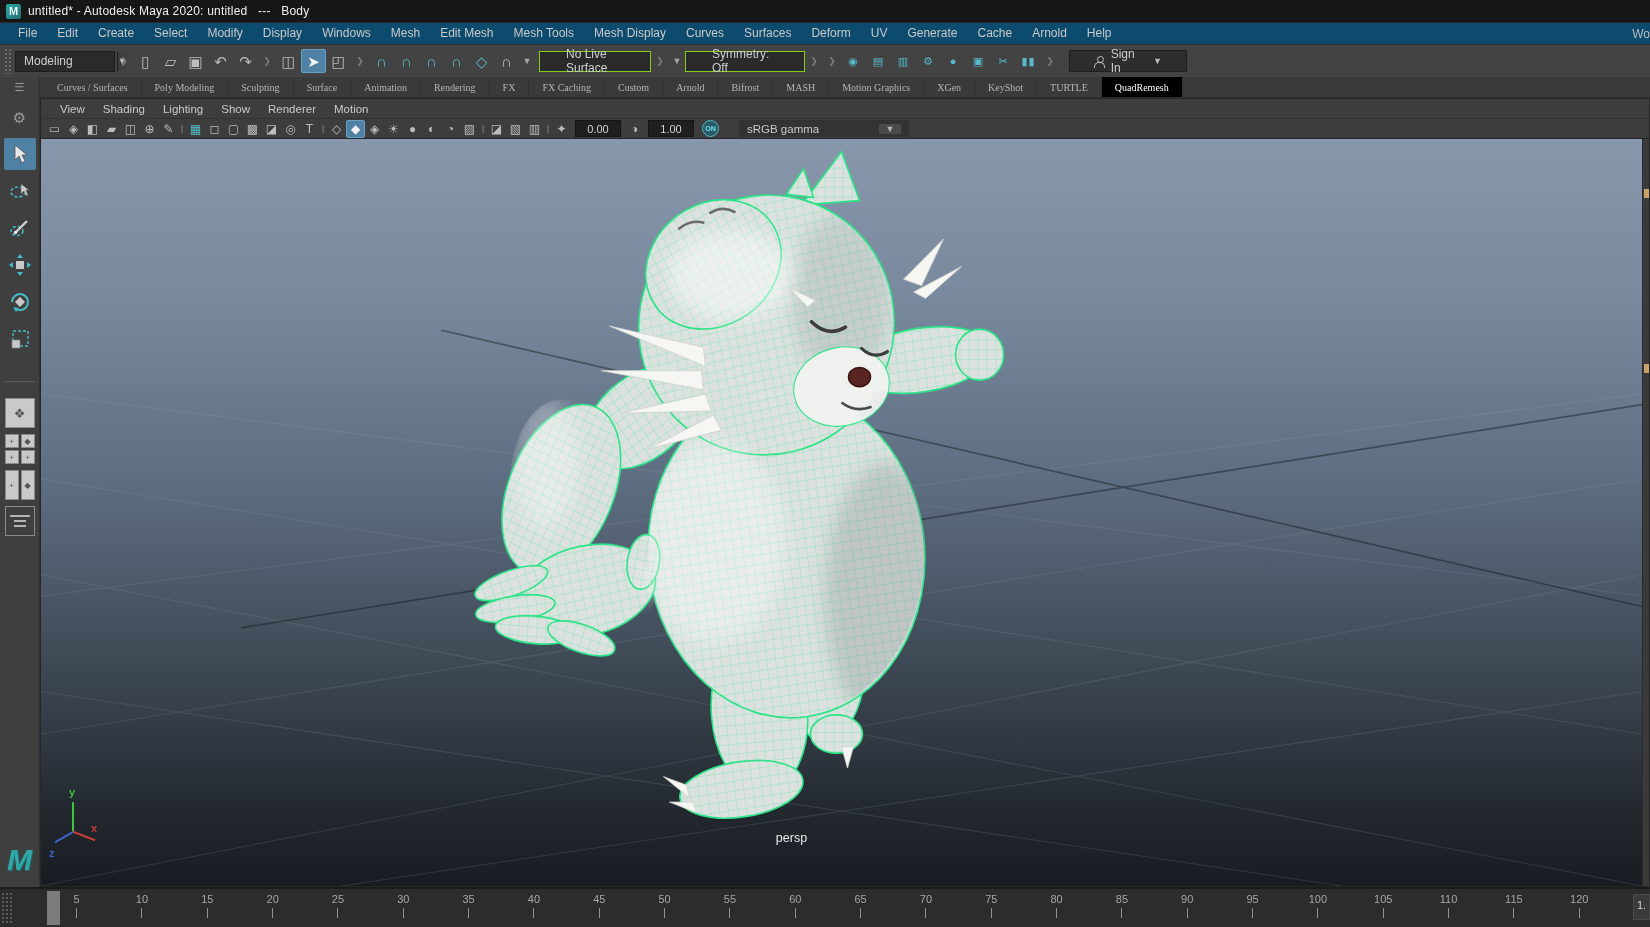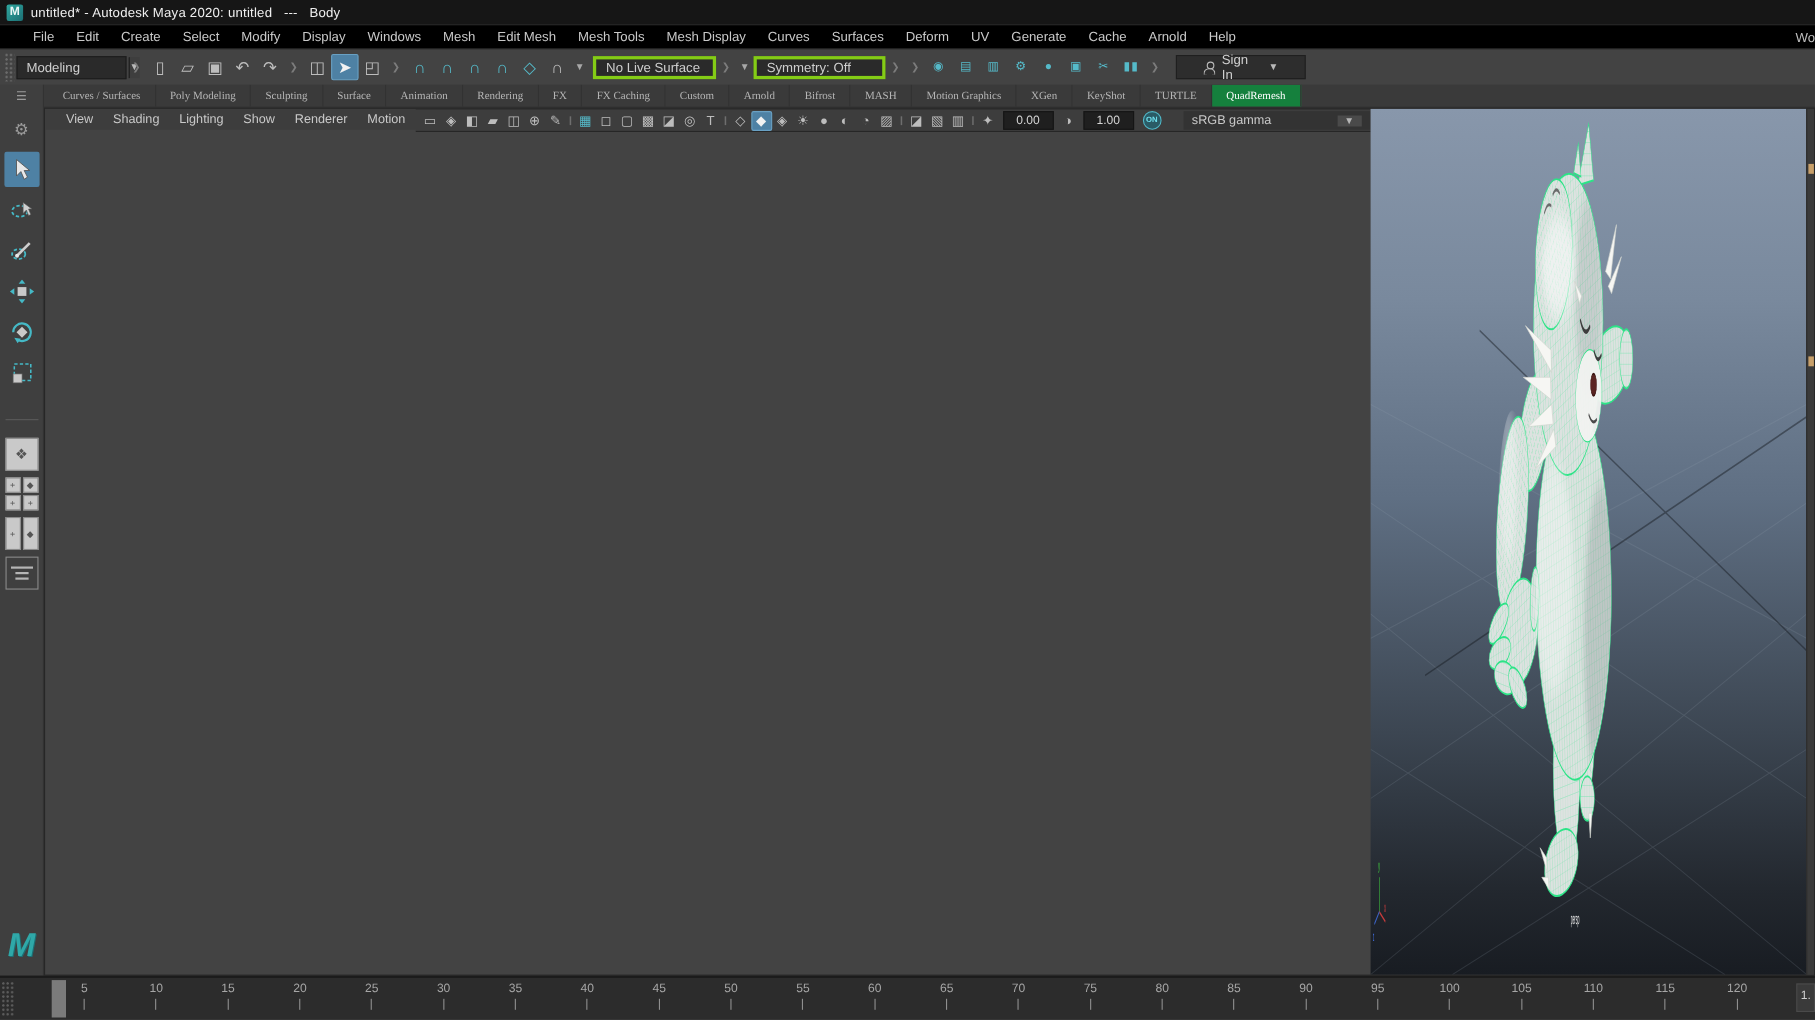--- a/index.html
+++ b/index.html
@@ -7,60 +7,60 @@
     font-family:"Liberation Sans","DejaVu Sans",sans-serif; }
   .app { width:1650px; height:927px; display:flex; flex-direction:column; background:#434343; }
 
   
   .titlebar { height:22px; background:#161616; display:flex; align-items:center; padding:0 6px; flex:none; }
   .app-icon { width:15px; height:15px; background:linear-gradient(135deg,#2fa8a0,#1c6f74); color:#eaf6f6;
     font-size:11px; font-weight:bold; display:flex; align-items:center; justify-content:center; border-radius:2px; margin-right:7px; }
   .win-title { color:#efefef; font-size:12px; letter-spacing:.2px; white-space:pre; }
 
   
-  .menubar { height:22px; background:#000000; display:flex; align-items:center; padding-left:20px; flex:none; position:relative; border-top:1px solid #2a2a2a; }
+  .menubar { height:22px; background:#0c4a6e; display:flex; align-items:center; padding-left:8px; flex:none; position:relative; border-top:1px solid #2a2a2a; }
   .menubar .mi { color:#c9c9c9; font-size:12px; padding:0 10px; line-height:21px; cursor:default; }
   .ws-partial { position:absolute; right:0; color:#bdbdbd; font-size:12px; }
 
   
   .statusline { height:33px; background:#434343; border-top:1px solid #2f2f2f; display:flex; align-items:center; flex:none; padding-left:2px; }
   .grip { width:9px; align-self:stretch; margin:3px 2px;
     background:radial-gradient(#6b6b6b 1px, transparent 1.2px); background-size:4px 4px; }
   .dd { display:flex; align-items:center; height:21px; background:#2a2a2a; border:1px solid #1d1d1d; color:#cfcfcf; font-size:12px;gap:36px; }
   .dd .dd-txt { padding:0 8px; }
   .dd .dd-arrow { width:20px; align-self:stretch; background:#3e3e3e; border-left:1px solid #1d1d1d;
     display:flex; align-items:center; justify-content:center; color:#b9b9b9; font-size:9px; }
   .menu-set { width:100px; }
   .tb-div { width:12px; height:24px; margin:0 3px; display:flex; align-items:center; justify-content:center; color:#7c7c7c; font-size:9px; }
   .tb-div::before { content:"❯"; }
   .icon-btn { width:25px; height:24px; display:flex; align-items:center; justify-content:center; border-radius:2px; cursor:default; }
   .icon-btn .glyph { color:#bdbdbd; font-size:15px; line-height:1; }
   .icon-btn.active { background:#4e81a4; border:1px solid #69a1c4; }
   .icon-btn.active .glyph { color:#f2f2f2; }
   .icon-btn.teal .glyph { color:#55bac9; }
   .pause .glyph { font-size:11px; letter-spacing:1px; }
-  .field { height:21px; background:#2a2a2a; border:3px solid #84cc16; color:#cfcfcf; font-size:12px;
-    display:flex; align-items:center; padding:0 9px; }
+  .field { height:21px; background:#2a2a2a; border:1px solid #84cc16; color:#cfcfcf; font-size:12px;
+    display:flex; align-items:center; padding:0 26px; }
   .live-surface { width:112px; margin-left:4px; }
   .symmetry { width:120px; }
   .mini-caret { width:16px; height:21px; display:flex; align-items:center; justify-content:center; color:#a8a8a8; font-size:9px; }
   .signin { margin-left:10px; width:118px; height:22px; background:#2d2d2d; border:1px solid #1f1f1f;
     display:flex; align-items:center; color:#cfcfcf; font-size:12px; padding:0 24px; gap:6px; }
   .person { width:11px; height:11px; position:relative; }
   .person::before { content:""; position:absolute; left:3px; top:0; width:5px; height:5px; border:1px solid #bdbdbd; border-radius:50%; }
   .person::after { content:""; position:absolute; left:0; top:6px; width:9px; height:5px; border:1px solid #bdbdbd; border-bottom:none; border-radius:5px 5px 0 0; }
   .signin .dd-caret { margin-left:auto; color:#b9b9b9; font-size:9px; }
 
   
   .mid { flex:1; display:flex; min-height:0; }
   .left-col { width:40px; background:#3f3f3f; border-right:1px solid #323232; display:flex; flex-direction:column; align-items:center; flex:none; }
   .right-col { flex:1; display:flex; flex-direction:column; min-width:0; }
   .shelf-tabs { height:21px; background:#3a3a3a; border-bottom:1px solid #2e2e2e; display:flex; align-items:stretch; padding-left:4px; flex:none; overflow:hidden; }
   .shelf-tabs .tab { color:#b5b5b5; font-size:10px; padding:0 13px; display:flex; align-items:center; border-right:1px solid #323232; cursor:default; white-space:nowrap;font-family:Liberation Serif, serif; }
-  .shelf-tabs .tab.active { color:#ffffff; background:#15803d; }
+  .shelf-tabs .tab.active { color:#ffffff; background:#000000; }
   .shelf-row { height:46px; background:#434343; border-bottom:1px solid #2e2e2e; display:flex; align-items:center; padding-left:12px; flex:none; }
   .qr-btn { width:34px; height:34px; border-radius:50%; background:#101826; border:2px solid #2f7fd6; color:#4aa3e8;
     font-size:14px; font-weight:bold; display:flex; align-items:center; justify-content:center; cursor:default; }
 
   
   .lc-grip { margin-top:4px; color:#9a9a9a; font-size:11px; height:14px; }
   .lc-gear { margin-top:14px; color:#9a9a9a; font-size:15px; height:24px; }
   .tool-btn { width:32px; height:32px; margin-top:5px; display:flex; align-items:center; justify-content:center; border-radius:2px; cursor:default; }
   .tool-btn.active { background:#4e81a4; }
   .lc-sep { width:30px; height:1px; background:#5a5a5a; margin:26px 0 10px 0; }
@@ -69,21 +69,21 @@
   .lb-grid { display:grid; grid-template-columns:14px 14px; grid-template-rows:14px 14px; gap:2px; }
   .lb-cell { background:#c9c9c9; border:1px solid #8a8a8a; display:flex; align-items:center; justify-content:center; font-size:8px; color:#555; }
   .lb-two { display:grid; grid-template-columns:14px 14px; grid-template-rows:30px; gap:2px; }
   .lb-outl { width:30px; height:30px; background:#3f3f3f; border:1px solid #8a8a8a; display:flex; flex-direction:column; justify-content:center; gap:3px; padding:4px; }
   .lb-line { height:2px; background:#b5b5b5; }
   .lb-line.short { width:60%; margin-left:20%; }
   .maya-logo { margin-top:auto; margin-bottom:10px; font-size:30px; font-weight:bold; color:#2fa8a8;
     text-shadow:1px 1px 0 #1c6f74; font-style:italic; }
 
   
-  .panel-wrap { flex:1; display:flex; flex-direction:row; border:1px solid #272727; min-height:0; }
+  .panel-wrap { flex:1; display:flex; flex-direction:column; border:1px solid #272727; min-height:0; }
   .panel-menus { height:19px; background:#3d3d3d; display:flex; align-items:center; padding-left:10px; flex:none; }
   .panel-menus .mi { color:#c9c9c9; font-size:11.5px; padding:0 9px; cursor:default; }
   .panel-toolbar { height:21px; background:#3d3d3d; border-top:1px solid #333; border-bottom:1px solid #262626;
     display:flex; align-items:center; padding-left:4px; flex:none; overflow:hidden; }
   .panel-toolbar .icon-btn { width:19px; height:18px; }
   .panel-toolbar .icon-btn .glyph { font-size:12px; }
   .pt-div { width:8px; height:16px; display:flex; align-items:center; justify-content:center; color:#6e6e6e; font-size:8px; }
   .pt-div::before { content:"❙"; }
   .num-field { width:46px; height:17px; background:#1f1f1f; border:1px solid #151515; color:#d4d4d4; font-size:11px;
     display:flex; align-items:center; justify-content:center; margin:0 4px; }

